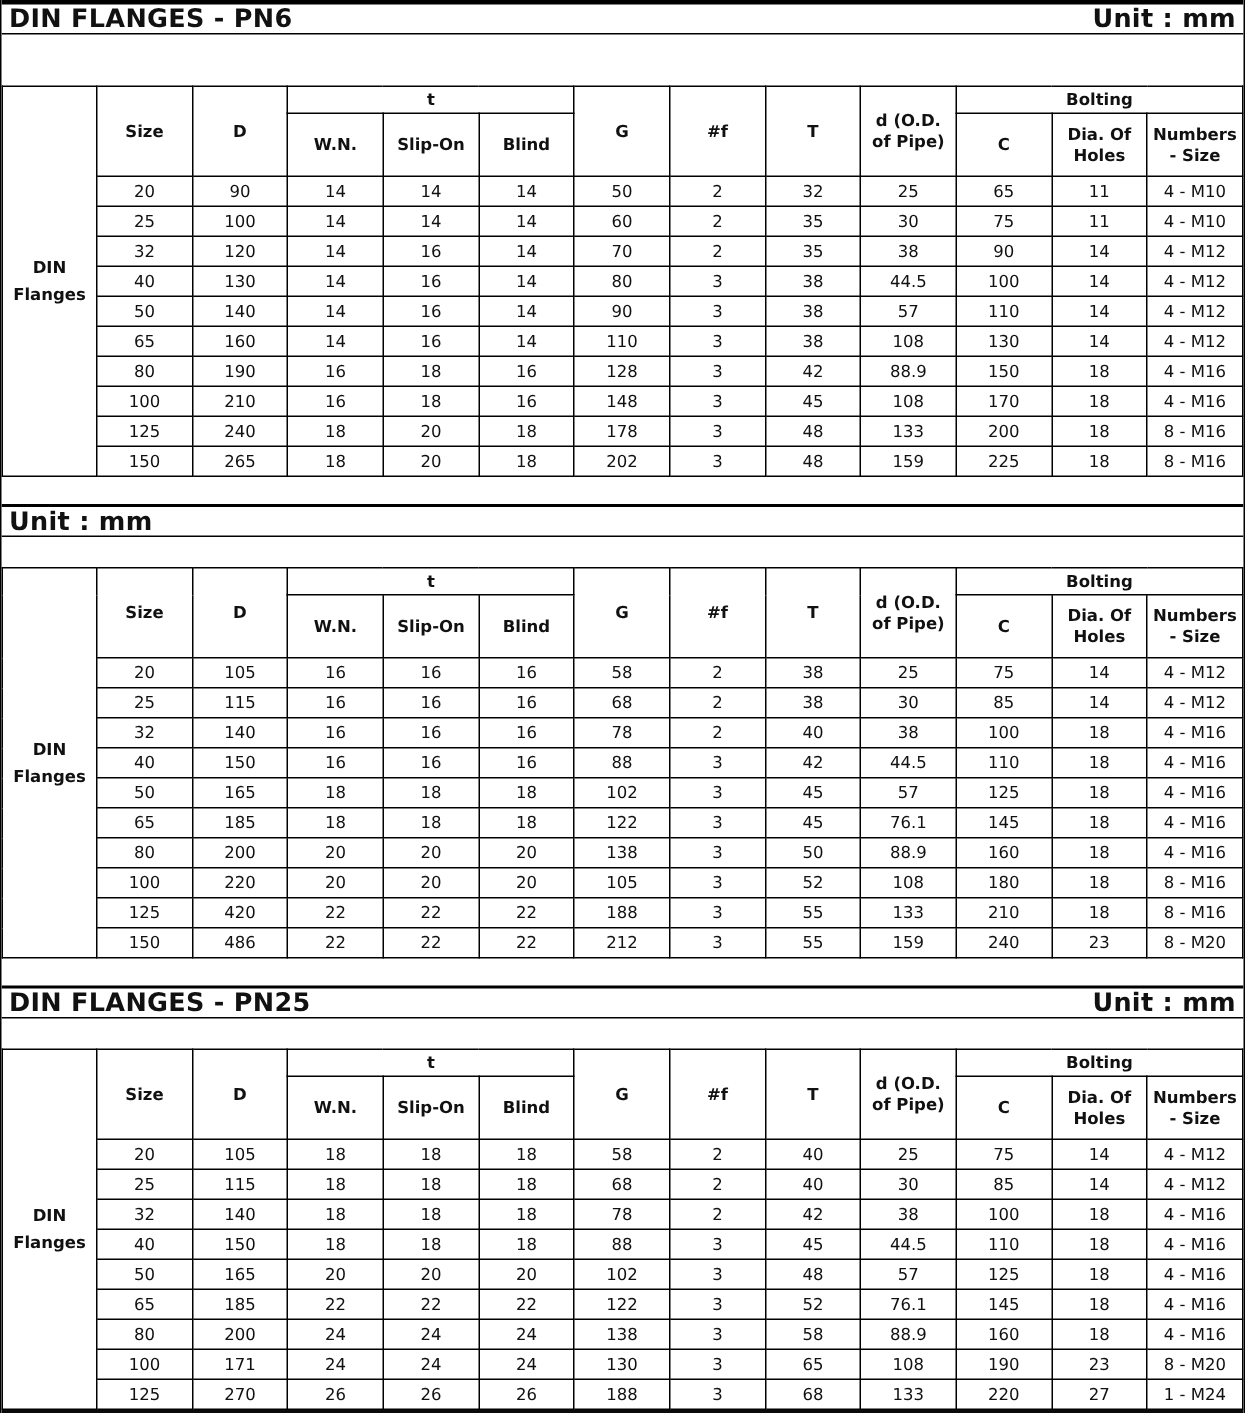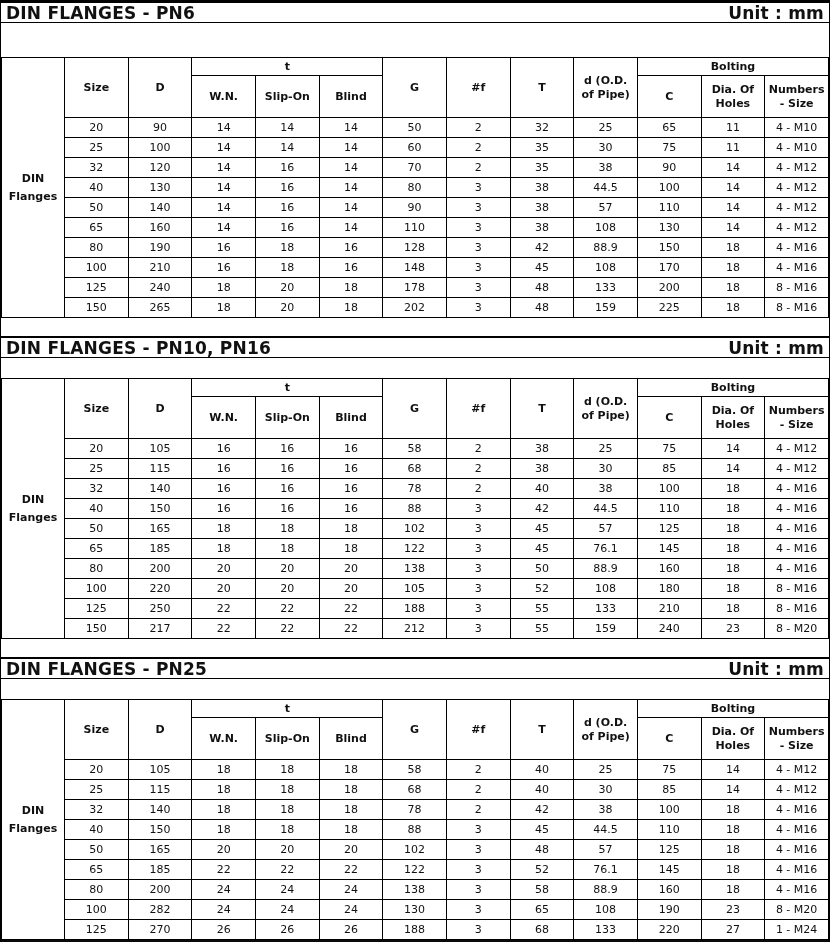--- a/index.html
+++ b/index.html
@@ -243,21 +243,20 @@
           <td>159</td>
           <td>225</td>
           <td>18</td>
           <td>8 - M16</td>
         </tr>
       </tbody>
   </table>
 
   <div class="spacer-sm"></div>
   <div class="title-bar">
-    <span>DIN FLANGES - PN10, PN16</span>
     <span>Unit : mm</span>
   </div>
   <div class="spacer-md"></div>
   <table class="spec">
     <colgroup>
         <col class="side-col">
         <col>
         <col>
         <col>
         <col>
@@ -400,35 +399,35 @@
           <td>105</td>
           <td>3</td>
           <td>52</td>
           <td>108</td>
           <td>180</td>
           <td>18</td>
           <td>8 - M16</td>
         </tr>
         <tr class="data-row">
           <td>125</td>
-          <td>250</td>
+          <td>420</td>
           <td>22</td>
           <td>22</td>
           <td>22</td>
           <td>188</td>
           <td>3</td>
           <td>55</td>
           <td>133</td>
           <td>210</td>
           <td>18</td>
           <td>8 - M16</td>
         </tr>
         <tr class="data-row">
           <td>150</td>
-          <td>217</td>
+          <td>486</td>
           <td>22</td>
           <td>22</td>
           <td>22</td>
           <td>212</td>
           <td>3</td>
           <td>55</td>
           <td>159</td>
           <td>240</td>
           <td>23</td>
           <td>8 - M20</td>
@@ -574,21 +573,21 @@
           <td>138</td>
           <td>3</td>
           <td>58</td>
           <td>88.9</td>
           <td>160</td>
           <td>18</td>
           <td>4 - M16</td>
         </tr>
         <tr class="data-row">
           <td>100</td>
-          <td>282</td>
+          <td>171</td>
           <td>24</td>
           <td>24</td>
           <td>24</td>
           <td>130</td>
           <td>3</td>
           <td>65</td>
           <td>108</td>
           <td>190</td>
           <td>23</td>
           <td>8 - M20</td>

